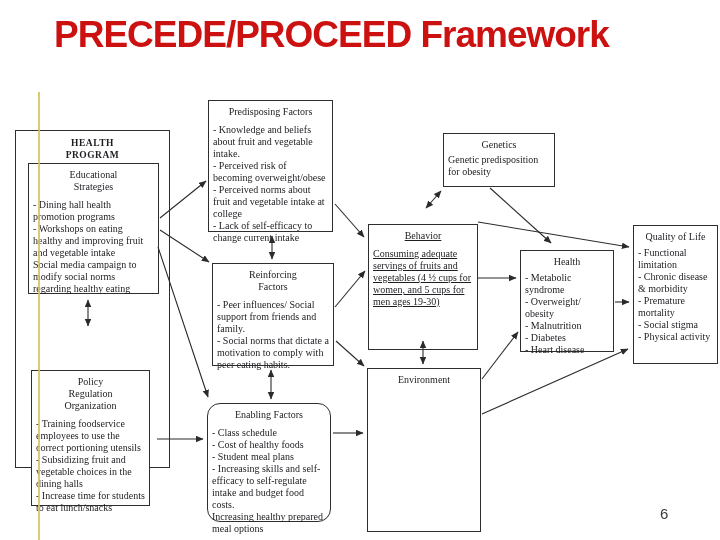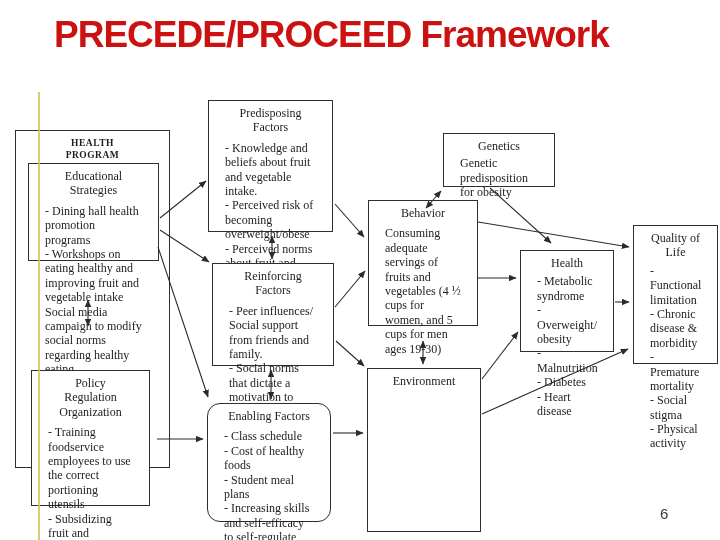--- a/index.html
+++ b/index.html
@@ -6,42 +6,42 @@
   :root{--accent:#cc1111;--stripe:#d4c35e;}
   .slide{position:relative;width:720px;height:540px;background:#ffffff;overflow:hidden;
          font-family:"Liberation Serif","DejaVu Serif",serif;}
   .title{position:absolute;left:54px;top:14px;font-family:"Liberation Sans","DejaVu Sans",sans-serif;
          font-weight:bold;font-size:37px;letter-spacing:-1px;color:var(--accent);white-space:nowrap;}
   .pagenum{position:absolute;left:660px;top:505px;font-family:"Liberation Sans",sans-serif;
            font-size:15px;color:#3a3a3a;}
   .stripe{position:absolute;left:38px;top:92px;width:2px;height:448px;background:var(--stripe);
           opacity:.85;z-index:30;}
   .box{position:absolute;border:1px solid #2e2e2e;background:#fff;color:#1d1d22;
-       font-size:12px;line-height:1.2;padding:3px 16px;box-sizing:border-box;z-index:10;}
+       font-size:10px;line-height:1.2;padding:3px 4px;box-sizing:border-box;z-index:10;}
   .box .bt{text-align:center;white-space:pre-line;margin-top:2px;}
   .box .bb{white-space:pre-line;margin-top:6px;}
   .outer{position:absolute;border:1px solid #2e2e2e;background:#fff;box-sizing:border-box;z-index:5;
          color:#1d1d22;}
   .outer .bt{font-weight:bold;text-align:center;font-size:9.5px;letter-spacing:.5px;
              white-space:pre-line;margin-top:6px;line-height:1.3;}
   svg.arrows{position:absolute;left:0;top:0;z-index:20;pointer-events:none;}
 </style>
 </head>
 <body>
 
 <div class="slide">
   <div class="title">PRECEDE/PROCEED Framework</div>
   <div class="stripe"></div>
 
   <div class="outer" style="left:15px;top:130px;width:155px;height:338px;">
     <div class="bt">HEALTH
 PROGRAM</div>
   </div>
 
-  <div class="box" style="left:28px;top:163px;width:131px;height:98px;">
+  <div class="box" style="left:28px;top:163px;width:131px;height:131px;">
     <div class="bt">Educational
 Strategies</div>
     <div class="bb">- Dining hall health promotion programs
 - Workshops on eating healthy and improving fruit and vegetable intake
  Social media campaign to modify social norms regarding healthy eating</div>
   </div>
 
   <div class="box" style="left:31px;top:330px;width:119px;height:136px;margin-top:40px;">
     <div class="bt">Policy
 Regulation
@@ -73,21 +73,21 @@
 - Student meal plans
 - Increasing skills and self-efficacy to self-regulate intake and budget food costs.
  Increasing healthy prepared meal options</div>
   </div>
 
   <div class="box" style="left:443px;top:133px;width:112px;height:54px;">
     <div class="bt">Genetics</div>
     <div class="bb" style="margin-top:3px;">Genetic predisposition for obesity</div>
   </div>
 
-  <div class="box" style="left:368px;top:200px;width:110px;height:126px;">
+  <div class="box" style="left:368px;top:224px;width:110px;height:126px;text-decoration:underline;">
     <div class="bt">Behavior</div>
     <div class="bb">Consuming adequate servings of fruits and vegetables (4 ½ cups for women, and 5 cups for men ages 19-30)</div>
   </div>
 
   <div class="box" style="left:520px;top:250px;width:94px;height:102px;">
     <div class="bt">Health</div>
     <div class="bb" style="margin-top:4px;">- Metabolic syndrome
 - Overweight/ obesity
 - Malnutrition
 - Diabetes

